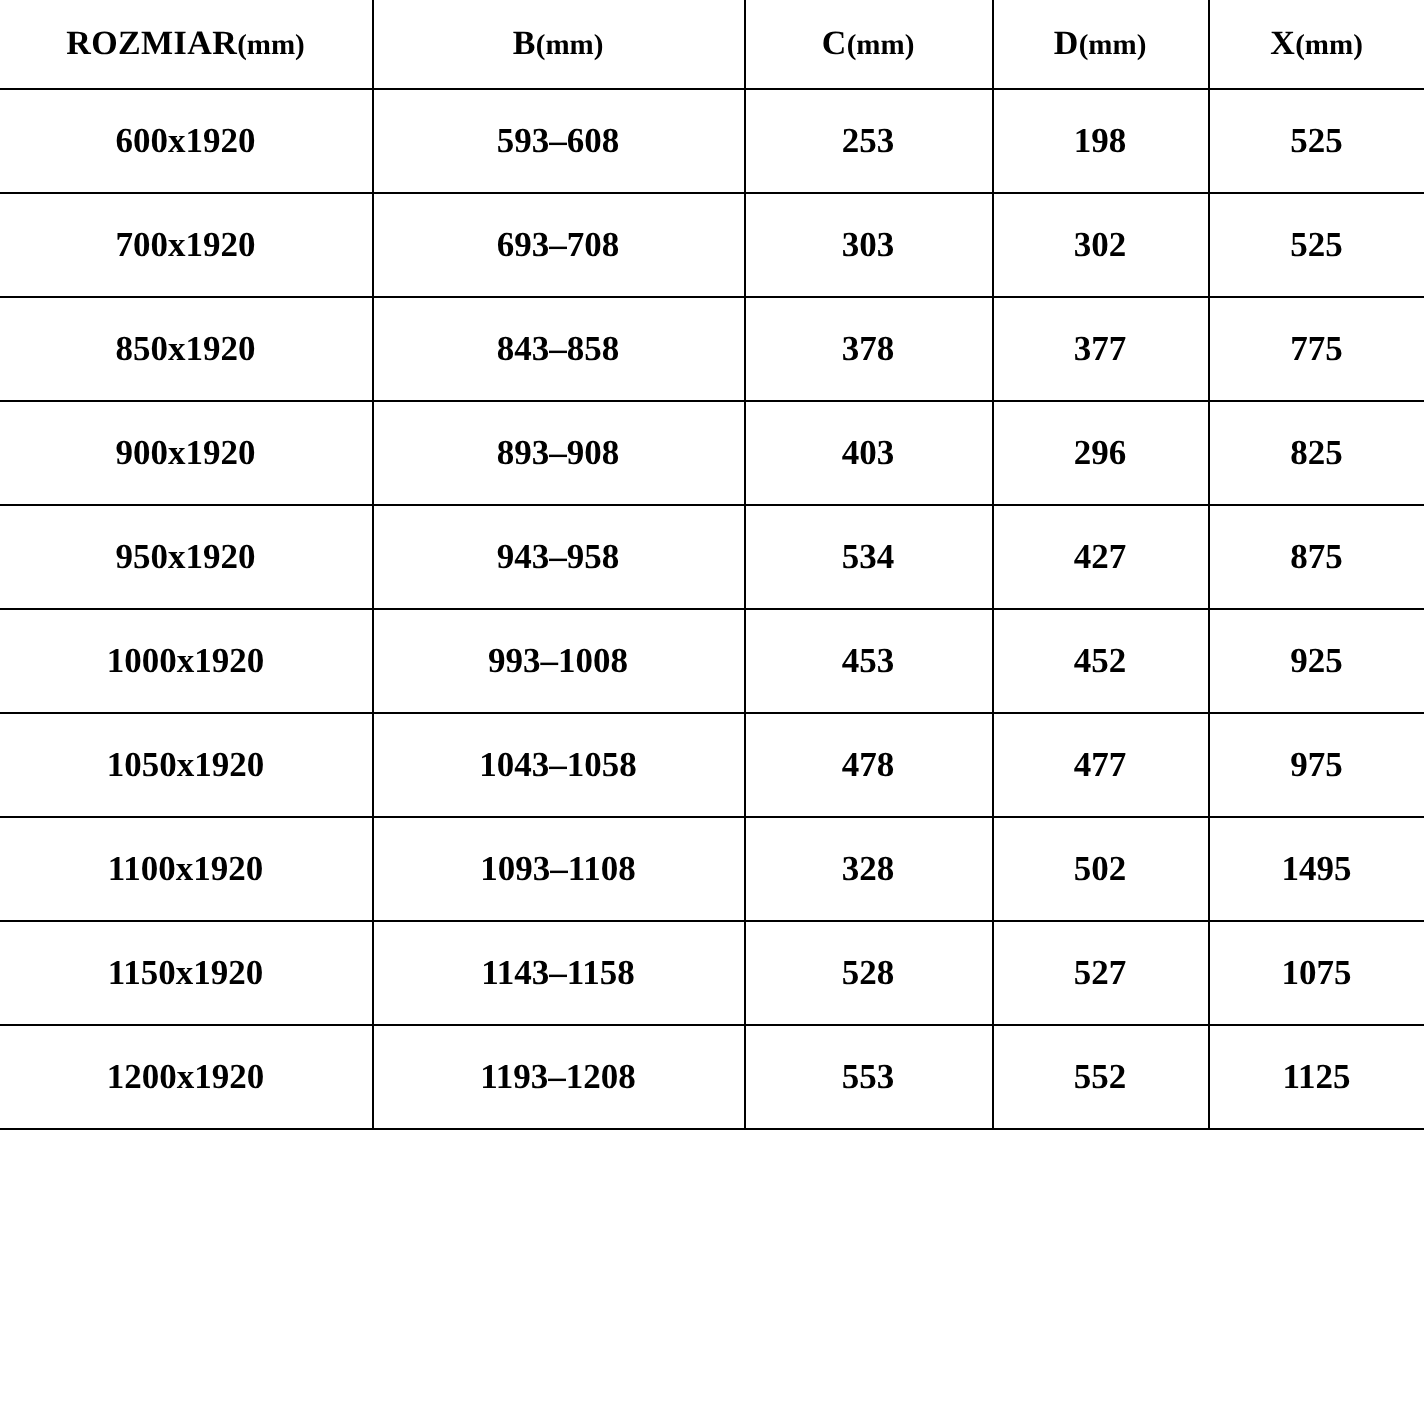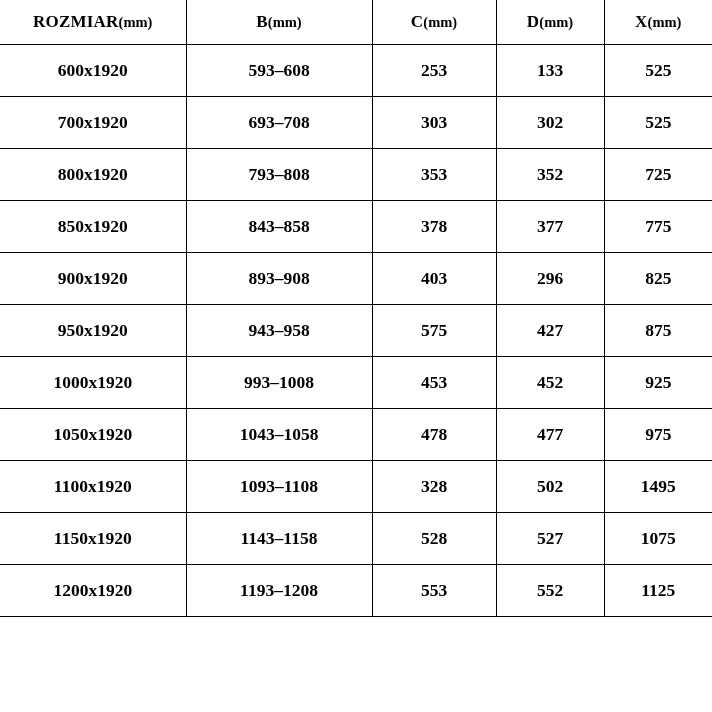--- a/index.html
+++ b/index.html
@@ -89,55 +89,48 @@
       <th>
         <span class="hdr-label">X</span><span class="hdr-unit">(mm)</span>
       </th>
     </tr>
   </thead>
   <tbody>
     <tr>
       <td class="col-size">600x1920</td>
       <td>593–608</td>
       <td>253</td>
-      <td>133</td>
+      <td>198</td>
       <td>525</td>
     </tr>
     <tr>
       <td class="col-size">700x1920</td>
       <td>693–708</td>
       <td>303</td>
       <td>302</td>
       <td>525</td>
-    </tr>
-    <tr>
-      <td class="col-size">800x1920</td>
-      <td>793–808</td>
-      <td>353</td>
-      <td>352</td>
-      <td>725</td>
     </tr>
     <tr>
       <td class="col-size">850x1920</td>
       <td>843–858</td>
       <td>378</td>
       <td>377</td>
       <td>775</td>
     </tr>
     <tr>
       <td class="col-size">900x1920</td>
       <td>893–908</td>
       <td>403</td>
       <td>296</td>
       <td>825</td>
     </tr>
     <tr>
       <td class="col-size">950x1920</td>
       <td>943–958</td>
-      <td>575</td>
+      <td>534</td>
       <td>427</td>
       <td>875</td>
     </tr>
     <tr>
       <td class="col-size">1000x1920</td>
       <td>993–1008</td>
       <td>453</td>
       <td>452</td>
       <td>925</td>
     </tr>

